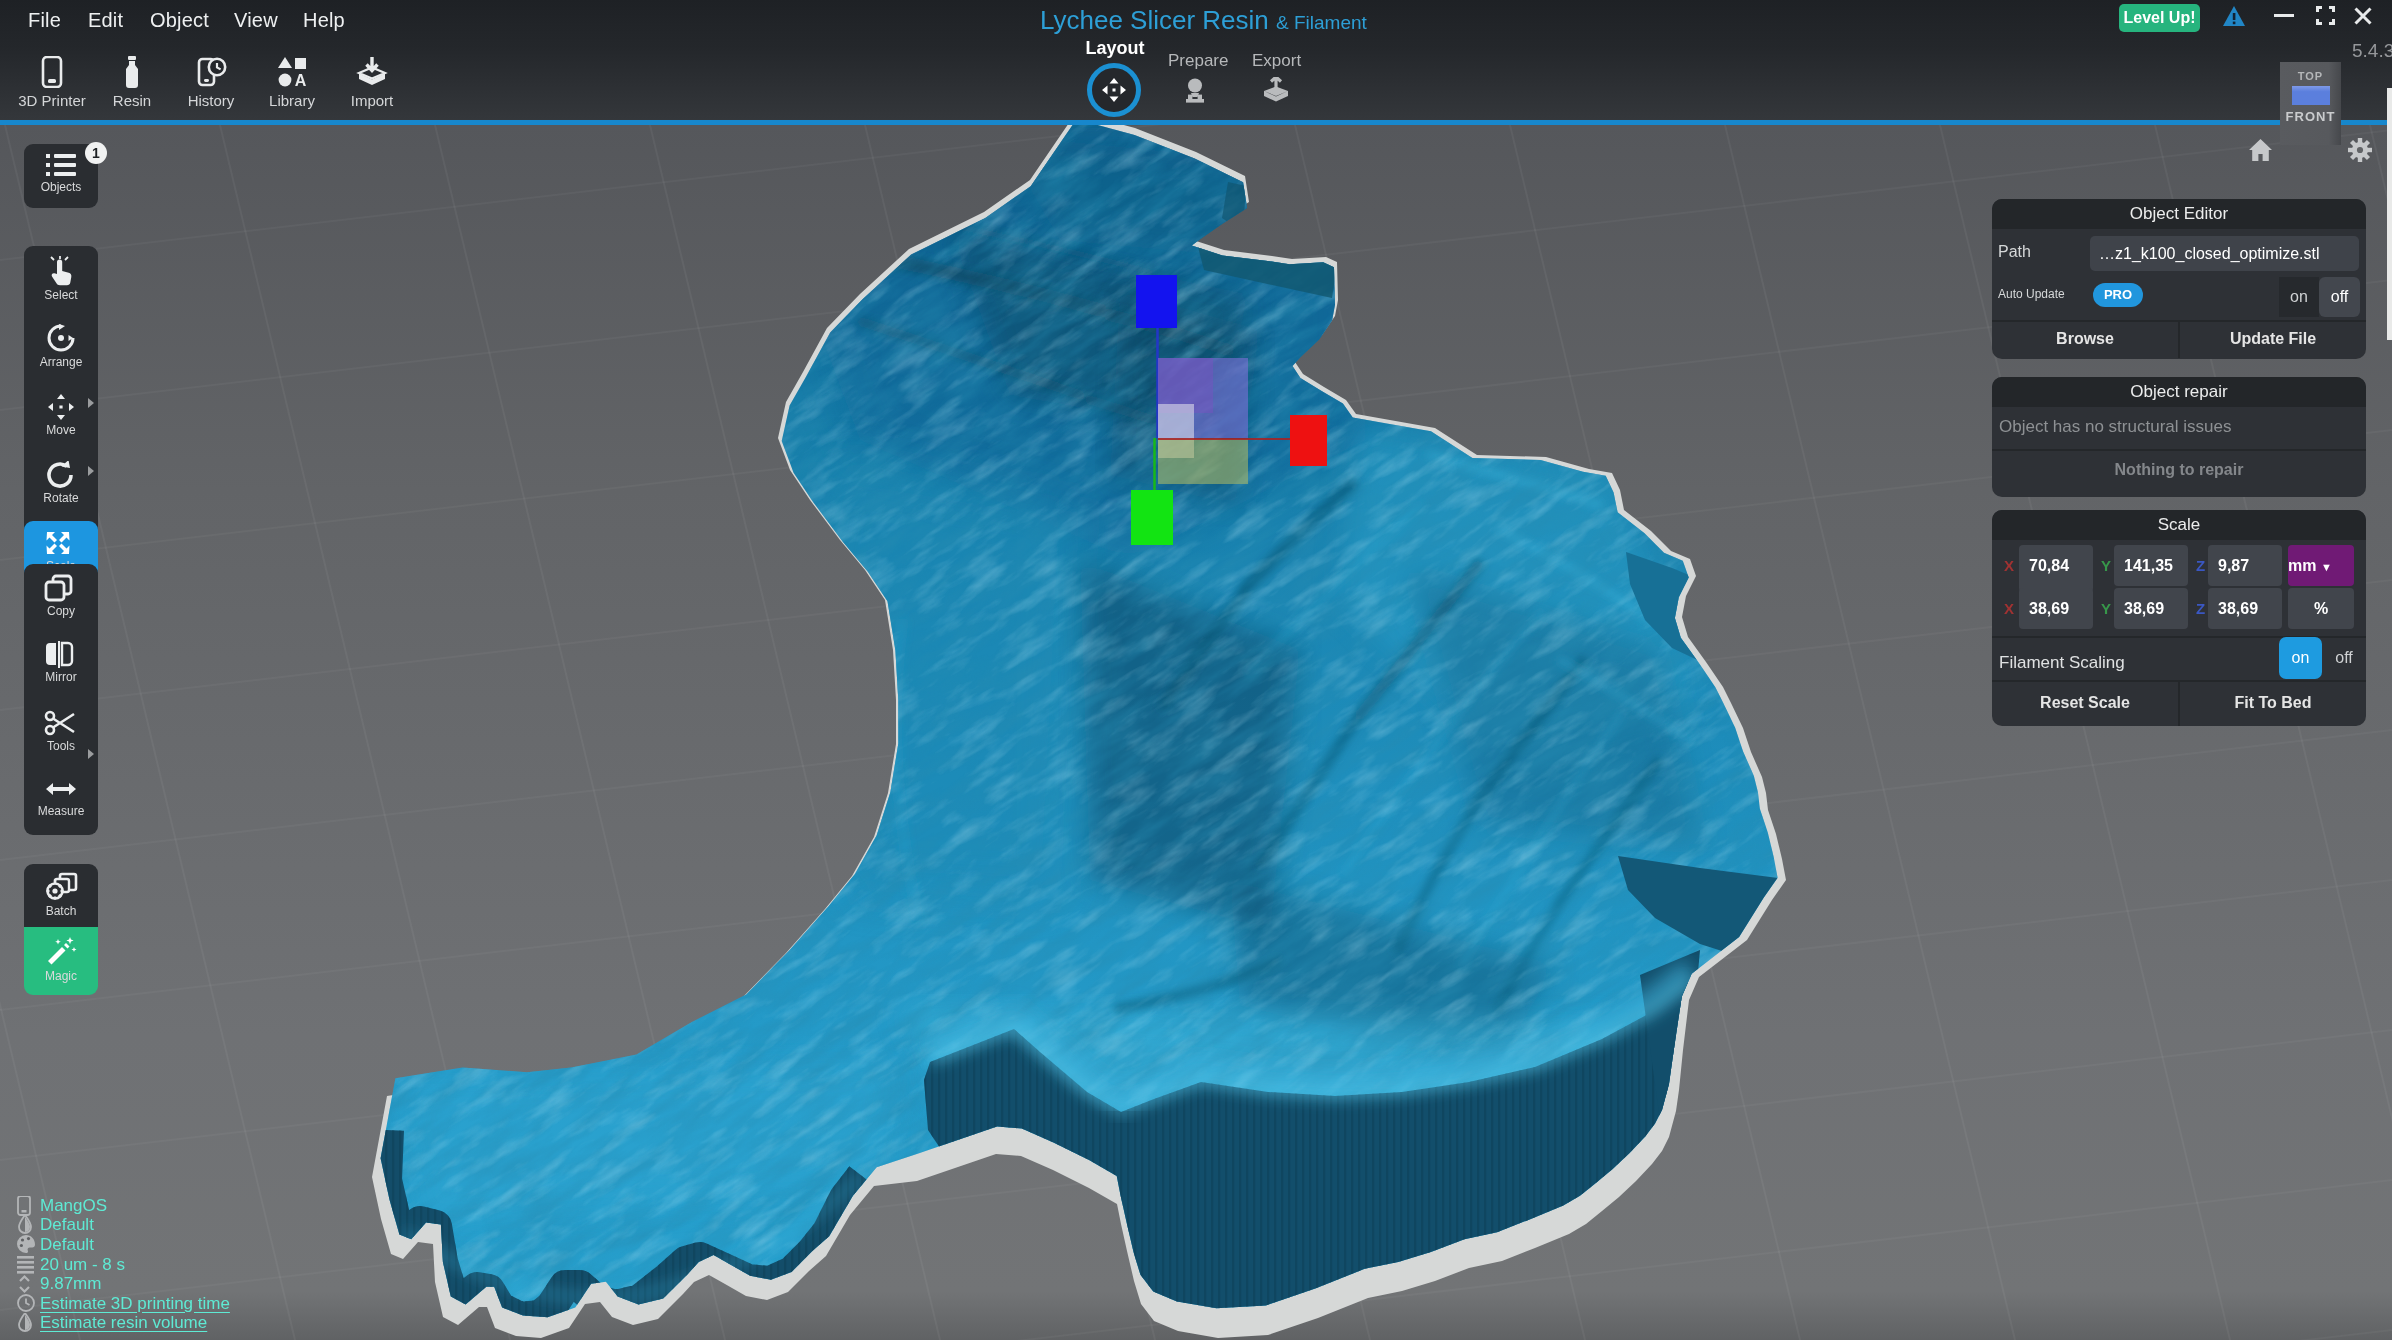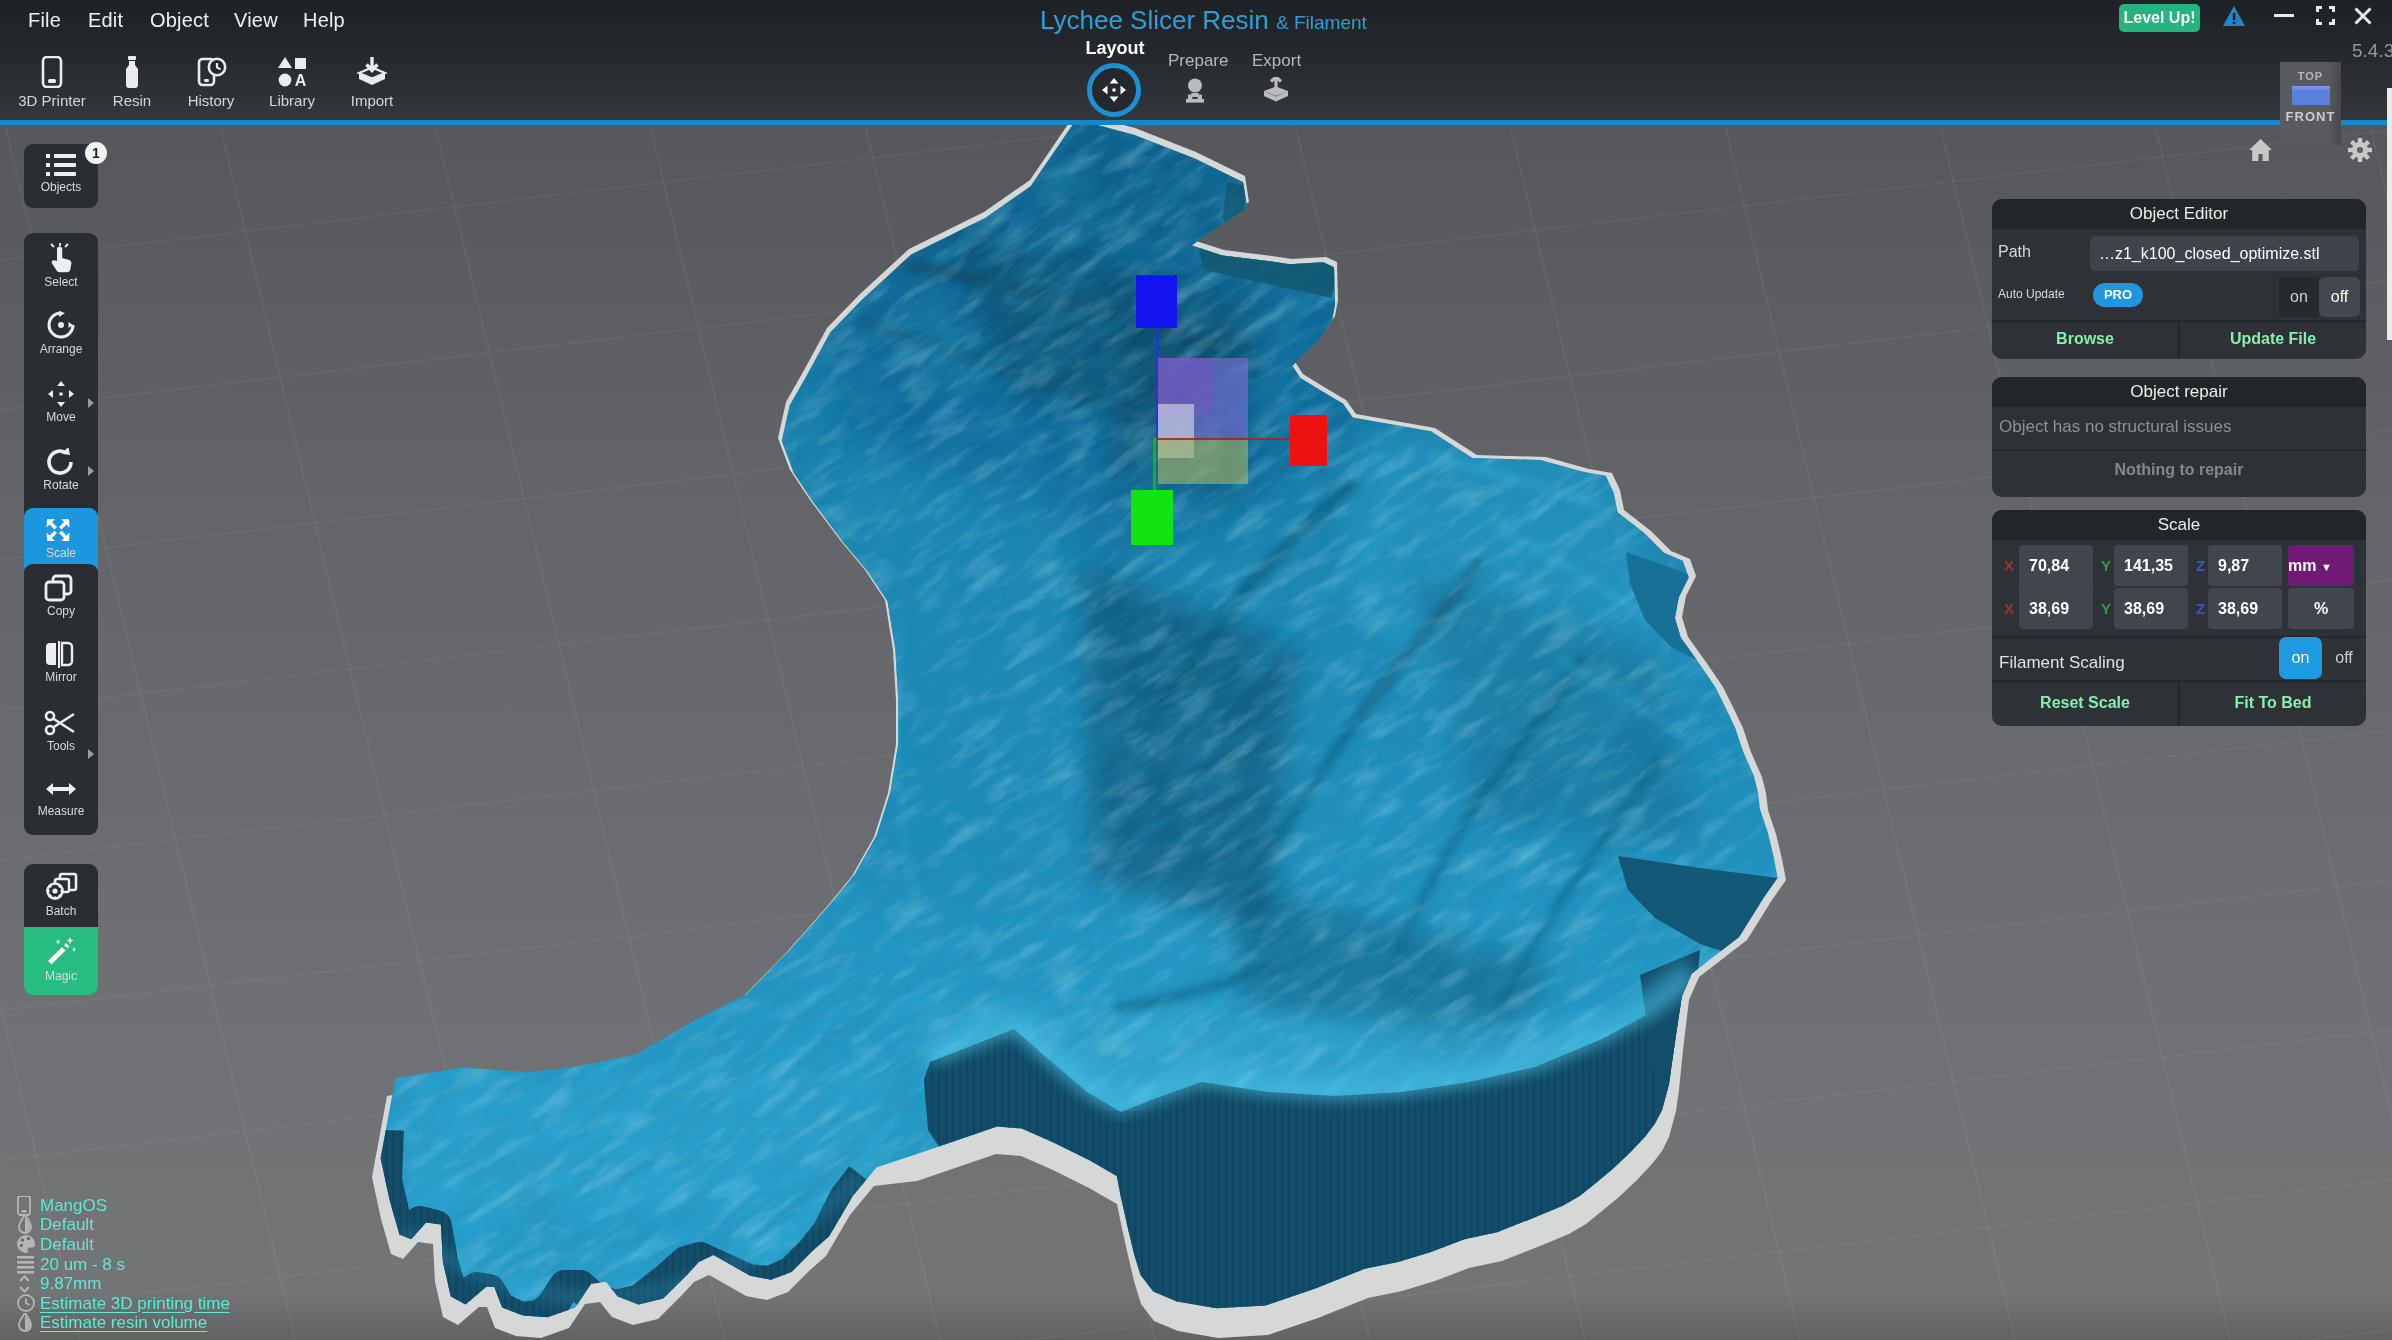--- a/index.html
+++ b/index.html
@@ -16,21 +16,21 @@
 #laycirc{top:63px;left:1087px;width:54px;height:54px;border-radius:50%;background:#25282c;border:5px solid #1b90d2;z-index:6;display:flex;align-items:center;justify-content:center}
 #lvlup{top:4px;left:2119px;width:81px;height:28px;background:#26b47e;border-radius:5px;color:#fff;font-weight:700;font-size:16px;text-align:center;line-height:28px}
 #ver{top:40px;left:2352px;color:#95979a;font-size:19px}
 #viewport{left:0;top:125px;width:2392px;height:1215px;background:linear-gradient(180deg,#55575b 0%,#626467 30%,#6f7174 75%,#727476 96%,#606264 100%)}
 #modelsvg{left:0;top:0;width:2392px;height:1215px}
 .panel{left:1992px;width:374px;background:#2e3136;border-radius:10px;color:#e8e9ea}
 .phead{height:30px;background:#232629;border-radius:10px 10px 0 0;text-align:center;font-size:17px;line-height:30px;color:#eceded}
 .inp{background:#3f434a;border-radius:5px;color:#fff}
 .hdiv{position:absolute;left:0;width:374px;height:2px;background:#24272a}
 .vdiv{position:absolute;width:2px;background:#24272a}
-.btnlabel{font-size:16px;font-weight:700;color:#86efac;text-align:center}
+.btnlabel{font-size:16px;font-weight:700;color:#e5e5e5;text-align:center}
 #sidebar .grp{position:absolute;left:24px;width:74px;background:#2a2d31;border-radius:9px}
 .sbtn{position:absolute;left:0;width:74px;text-align:center;color:#d9dadb;font-size:12px}
 .sbtn svg{display:block;margin:0 auto}
 #status{left:14px;top:1196px;color:#5eead4;font-size:17px;z-index:4}
 #status .row{height:19.6px;display:flex;align-items:center;white-space:nowrap}
 #status .ic{width:24px;display:inline-flex;justify-content:center;margin-right:2px}
 #status u{text-underline-offset:3px}
 #vcube{left:2280px;top:62px;width:61px;height:83px;background:linear-gradient(90deg,#595b5f 0%,#57595d 80%,#46484c 100%);z-index:7;text-align:center}
 </style></head><body>
 <div id="topbar" class="abs"></div>
@@ -247,21 +247,21 @@
             <rect x="2" y="11" width="4" height="4"></rect>
             <rect x="10" y="11" width="22" height="4" rx="1"></rect>
             <rect x="2" y="20" width="4" height="4"></rect>
             <rect x="10" y="20" width="22" height="4" rx="1"></rect>
           </g>
         </svg>
         <div style="margin-top:2px">Objects</div>
       </div>
     </div>
 <div class="abs" style="left:85px;top:142px;width:22px;height:22px;border-radius:50%;background:#f1f2f2;color:#1e2124;font-size:14px;font-weight:700;text-align:center;line-height:22px;z-index:9">1</div>
-<div class="grp" style="top:233px;height:344px"><div class="sbtn" style="top:2px;height:68px;padding-top:8px;">
+<div class="grp" style="top:246px;height:344px"><div class="sbtn" style="top:2px;height:68px;padding-top:8px;">
         <svg width="34" height="30" viewBox="0 0 34 30">
           <path d="M13 25 V6 a2.6 2.6 0 0 1 5.2 0 V15 l6.5 1.8 c2 .6 3 2 2.6 4.2 l-1 5.4 c-.3 1.8 -1.6 2.8 -3.4 2.8 h-7 c-1.6 0 -2.8 -.8 -3.6 -2.2 L8 20.5 c-1 -1.8 .4 -3.6 2.4 -3.2 l2.6 .6 Z" fill="#eceeef"></path>
           <path d="M10 4 l-3 -3 M16 3 v-3 M21 4 l3 -3" stroke="#eceeef" stroke-width="1.8"></path>
         </svg>
         <div style="margin-top:2px">Select</div>
       </div><div class="sbtn" style="top:70px;height:68px;padding-top:8px;">
         <svg width="34" height="29" viewBox="0 0 34 29">
           <path d="M17 2 a12 12 0 1 0 12 12" fill="none" stroke="#eceeef" stroke-width="3"></path>
           <path d="M17 2 m-2 -2 l6 2 -6 4 z" fill="#eceeef"></path>
           <path d="M29 14 l-4.5 3 v-6 z" fill="#eceeef"></path>

